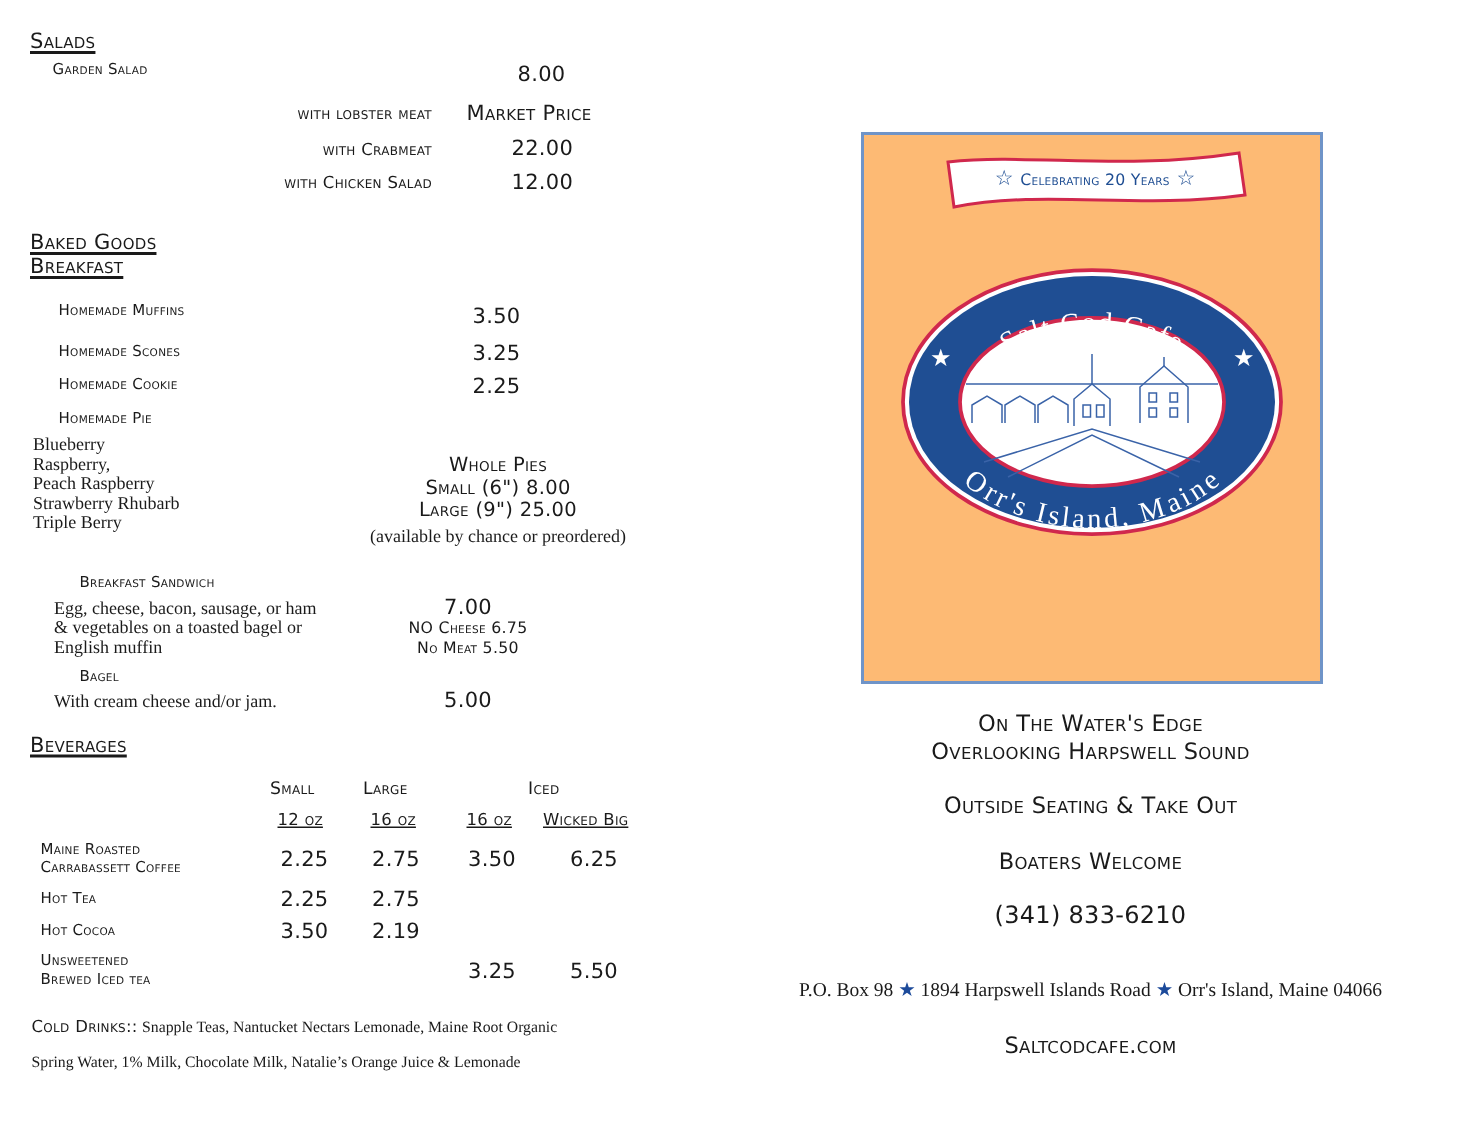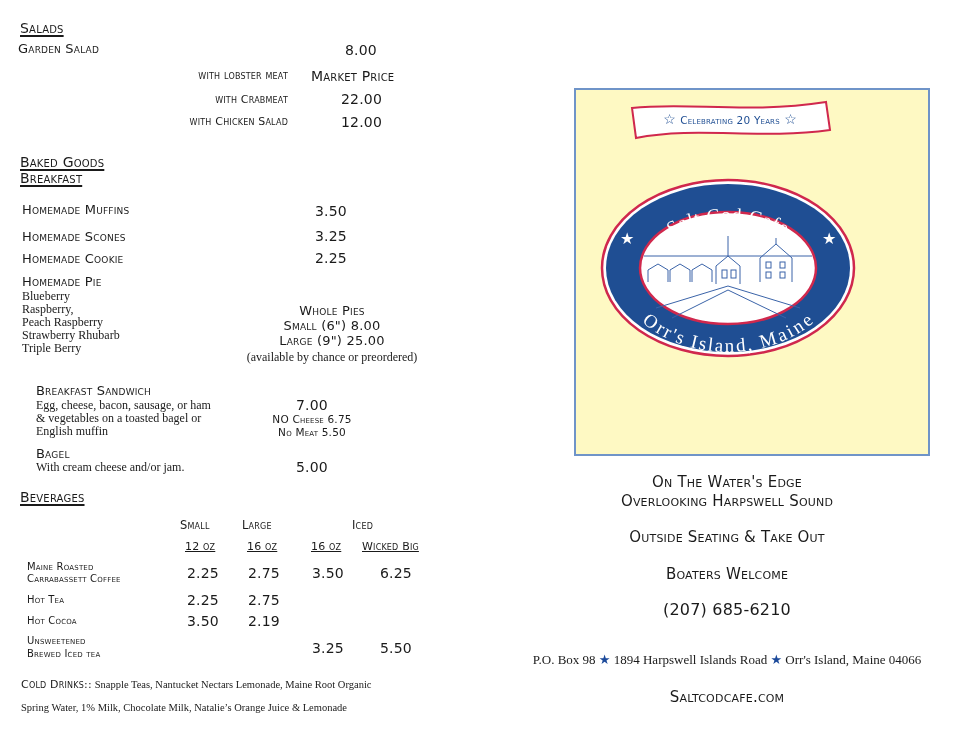--- a/index.html
+++ b/index.html
@@ -4,29 +4,29 @@
 <style>
   html, body { margin:0; padding:0; }
   body {
     width:980px; height:749px; background:#ffffff; position:relative; overflow:hidden;
     font-family:"Liberation Sans", sans-serif; color:#1a1a1a;
   }
   .sc { font-family:"DejaVu Sans", sans-serif; font-weight:normal; font-variant:small-caps; letter-spacing:0.2px; }
   .serif { font-family:"Liberation Serif", serif; font-weight:normal; }
   .abs { position:absolute; white-space:nowrap; }
   .hdr { text-decoration:underline; text-underline-offset:2px; text-decoration-thickness:1.5px; font-size:14px; }
-  .item { font-size:13px; }
+  .item { font-size:10px;margin-left:17px; }
   .price { font-size:14px; }
   .small-sc { font-size:11px; }
   .serif-txt { font-size:12px; line-height:12px; }
 
   
   .panel {
     position:absolute; left:574px; top:88px; width:304px; height:364px;
-    border:2px solid #6f94c8; background:#fef9c3;padding-left:48px;
+    border:2px solid #6f94c8; background:#fdba74;
   }
   .banner-wrap { position:absolute; left:52px; top:8px; width:204px; height:40px; }
   .logo-wrap { position:absolute; left:24px; top:88px; width:256px; height:180px; }
 
   .tag { position:absolute; left:562px; width:330px; text-align:center; font-size:15px; }
   .addr { position:absolute; left:512px; width:430px; text-align:center; font-size:13px; font-family:"Liberation Serif", serif; }
   .star-blue { color:#1c4a9a; }
 </style>
 </head>
 <body>
@@ -164,21 +164,21 @@
       <text x="20" y="66" font-size="16" fill="#ffffff">★</text>
       <text x="222" y="66" font-size="16" fill="#ffffff">★</text>
     </svg>
   </div>
 </div>
 
 <div class="tag sc" style="top:473px;">On The Water's Edge</div>
 <div class="tag sc" style="top:492px;text-align:center;">Overlooking Harpswell Sound</div>
 <div class="tag sc" style="top:528px;">Outside Seating &amp; Take Out</div>
 <div class="tag sc" style="top:565px;">Boaters Welcome</div>
-<div class="tag sc" style="top:600px;font-size:16px;">(207) 685-6210</div>
+<div class="tag sc" style="top:600px;font-size:16px;">(341) 833-6210</div>
 
 <div class="addr" style="top:652px;">
   <span>P.O. Box 98</span>
   <span class="star-blue">★</span>
   <span>1894 Harpswell Islands Road</span>
   <span class="star-blue">★</span>
   <span>Orr's Island, Maine 04066</span>
 </div>
 
 <div class="tag sc" style="top:688px;">Saltcodcafe.com</div>

